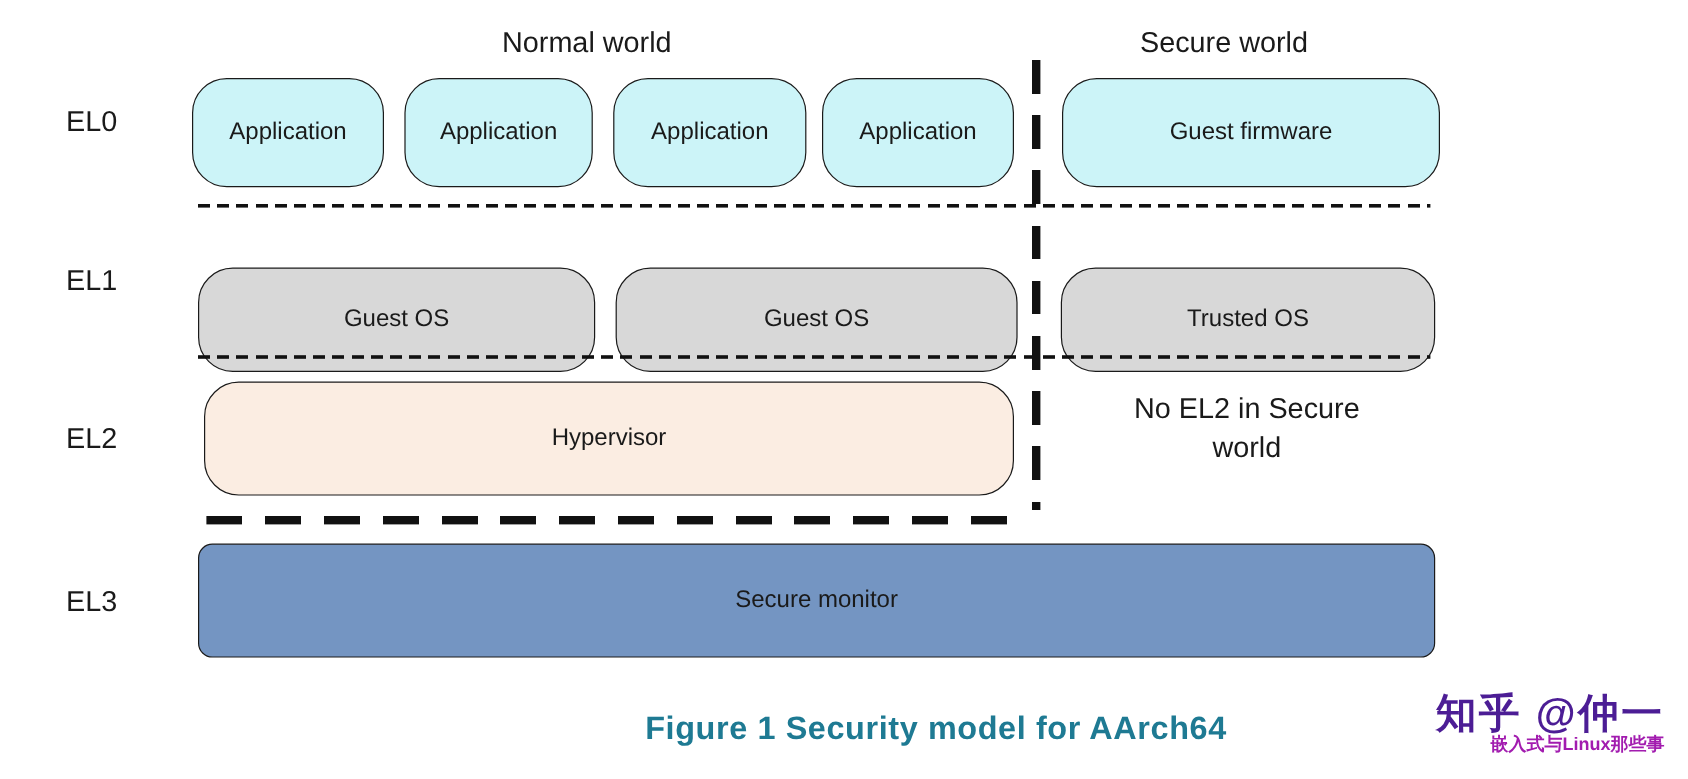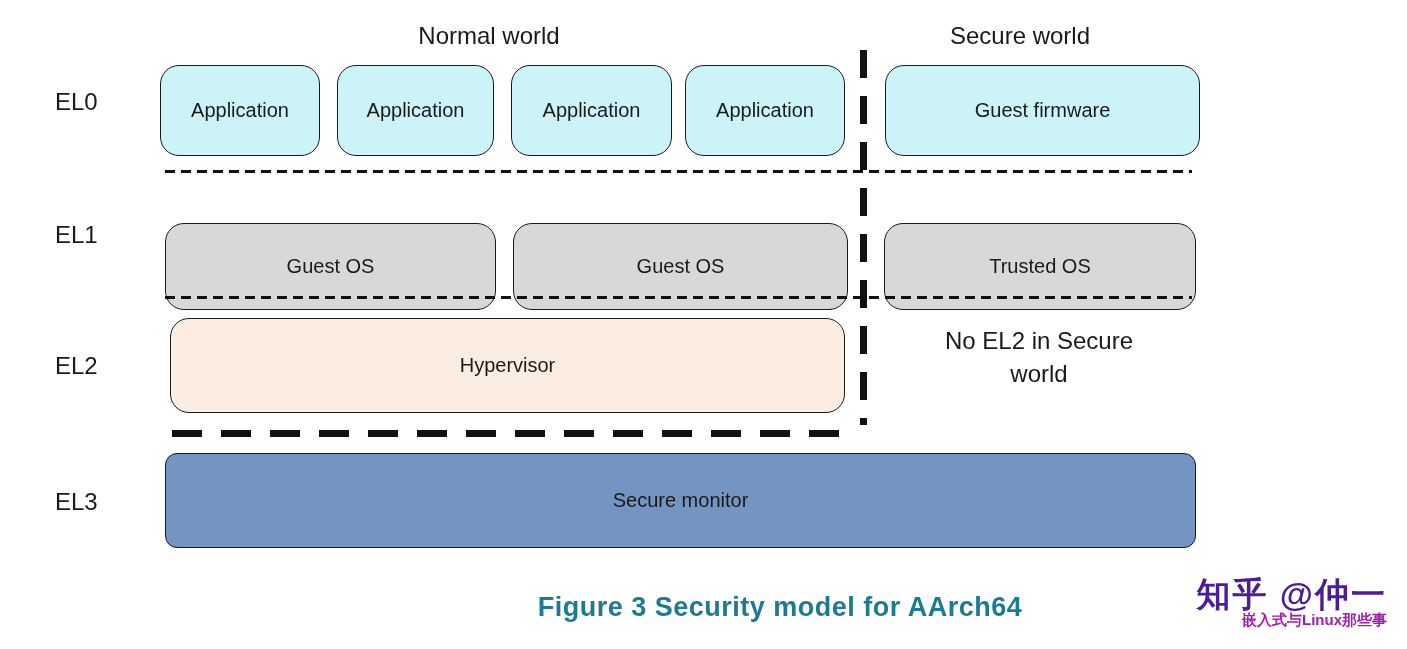--- a/index.html
+++ b/index.html
@@ -18,21 +18,21 @@
   }
   .el-label{
     position:absolute;left:55px;
     font-size:24px;color:#1a1a1a;
     white-space:nowrap;
     text-align:right;
   }
   .box{
     position:absolute;
     border:1.6px solid #1a1a1a;
-    border-radius:19px;
+    border-radius:29px;
     display:flex;align-items:center;justify-content:center;
     font-size:20px;color:#1a1a1a;
     box-sizing:border-box;
     text-align:center;
   }
   .el0-box{background:var(--el0);}
   .el1-box{background:var(--el1);margin-top:33px;}
   .el2-box{background:var(--el2);}
   .el3-box{background:var(--el3);border-radius:12px;}
   .hline{
@@ -102,18 +102,18 @@
 
   <div class="box el2-box" style="left:170px;top:318px;width:675px;height:95px;text-align:center;">Hypervisor</div>
   <div class="el2-note" style="left:919px;top:324px;width:240px;">No EL2 in Secure world</div>
 
   <div class="vline" style="left:860px;top:50px;height:375px;"></div>
 
   <div class="hline-thick" style="left:172px;top:430px;width:681px;"></div>
 
   <div class="box el3-box" style="left:165px;top:453px;width:1031px;height:95px;">Secure monitor</div>
 
-  <div class="caption" style="color: rgb(30, 122, 147);">Figure 3 Security model for AArch64</div>
+  <div class="caption" style="color: rgb(30, 122, 147);">Figure 1 Security model for AArch64</div>
 
   <div class="wm-main" style="color: #4c1d95;">知乎 @仲一</div>
   <div class="wm-sub" style="color: #a21caf;">嵌入式与Linux那些事</div>
 
 </div>
 
 </body></html>

